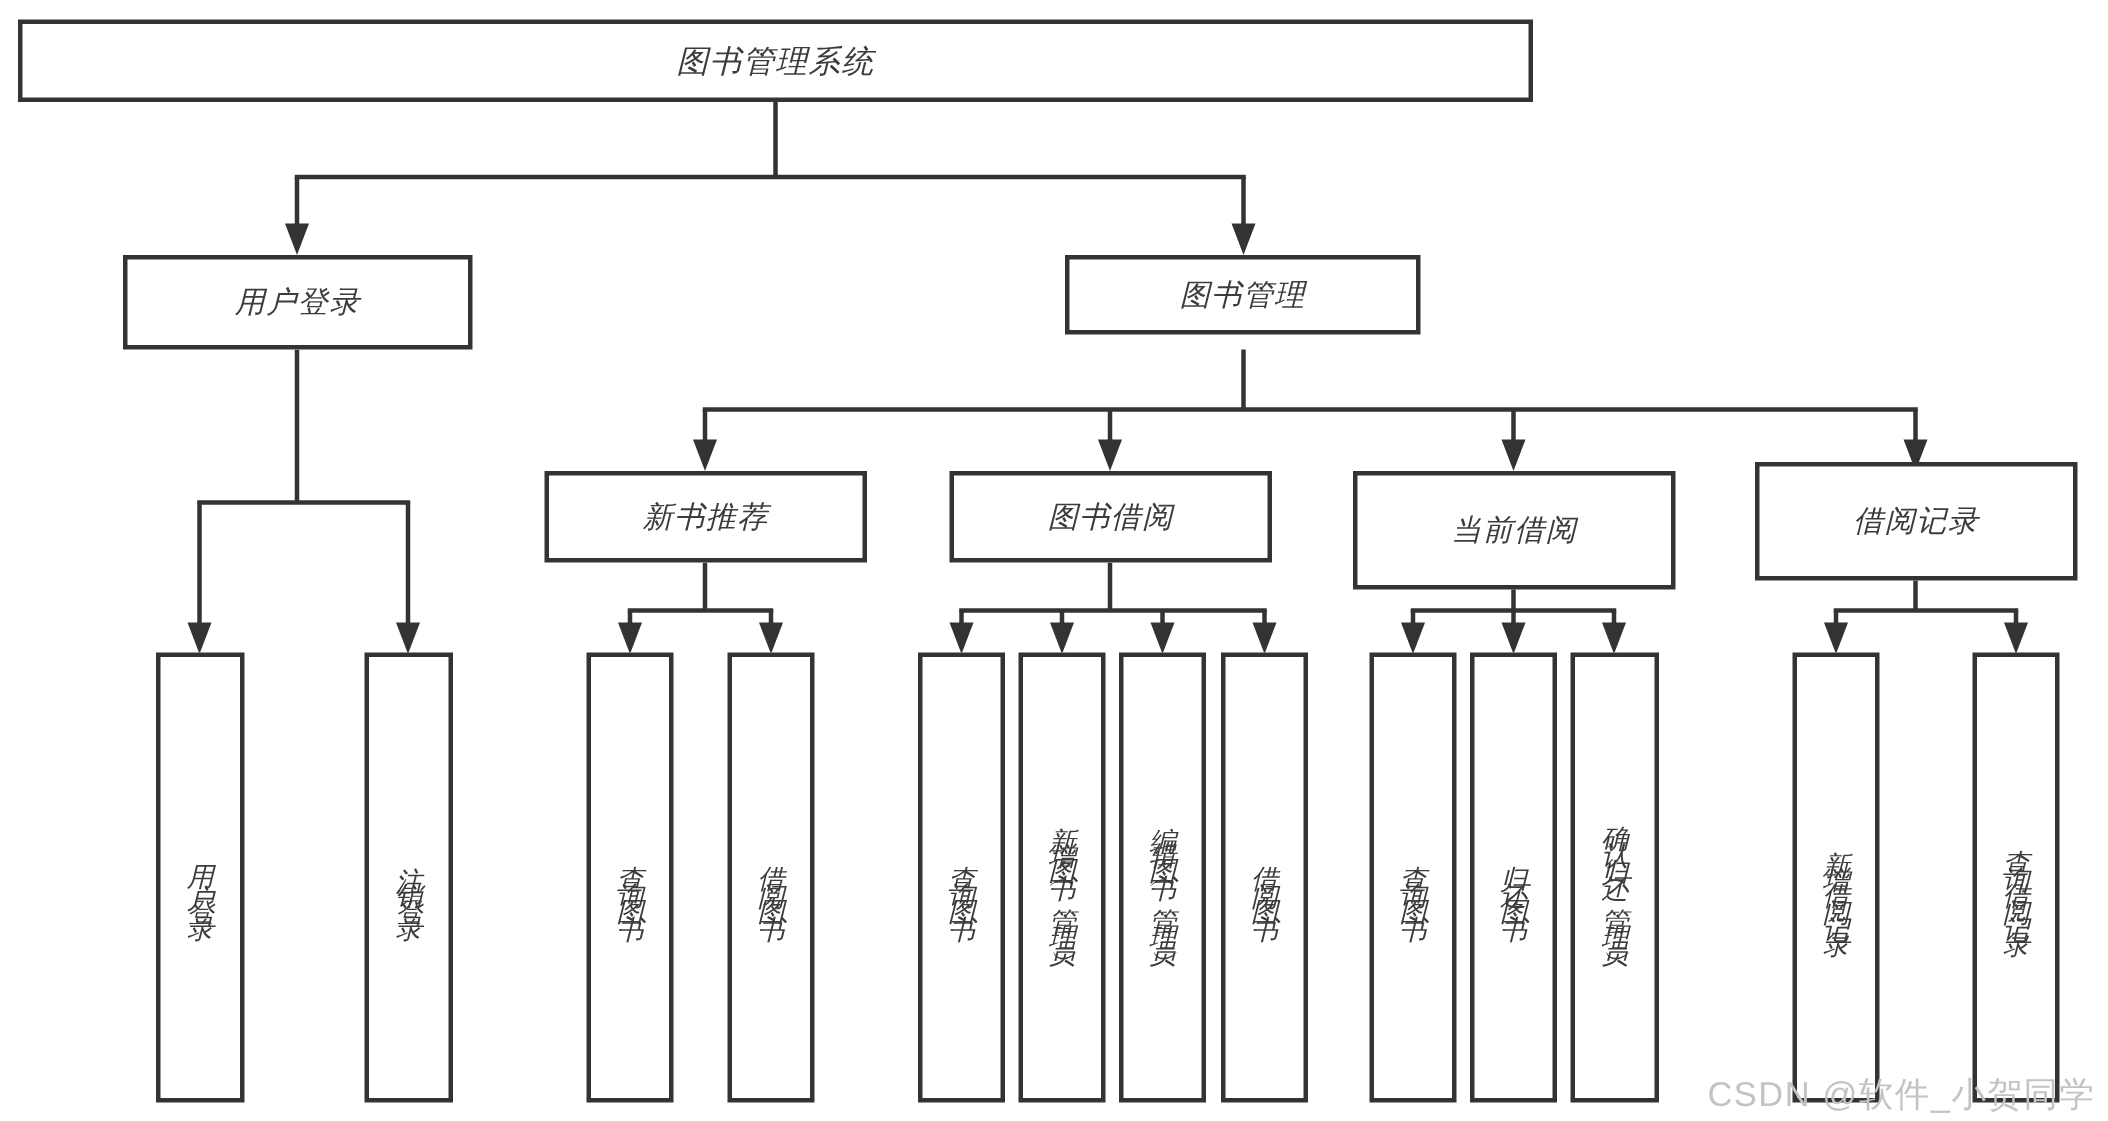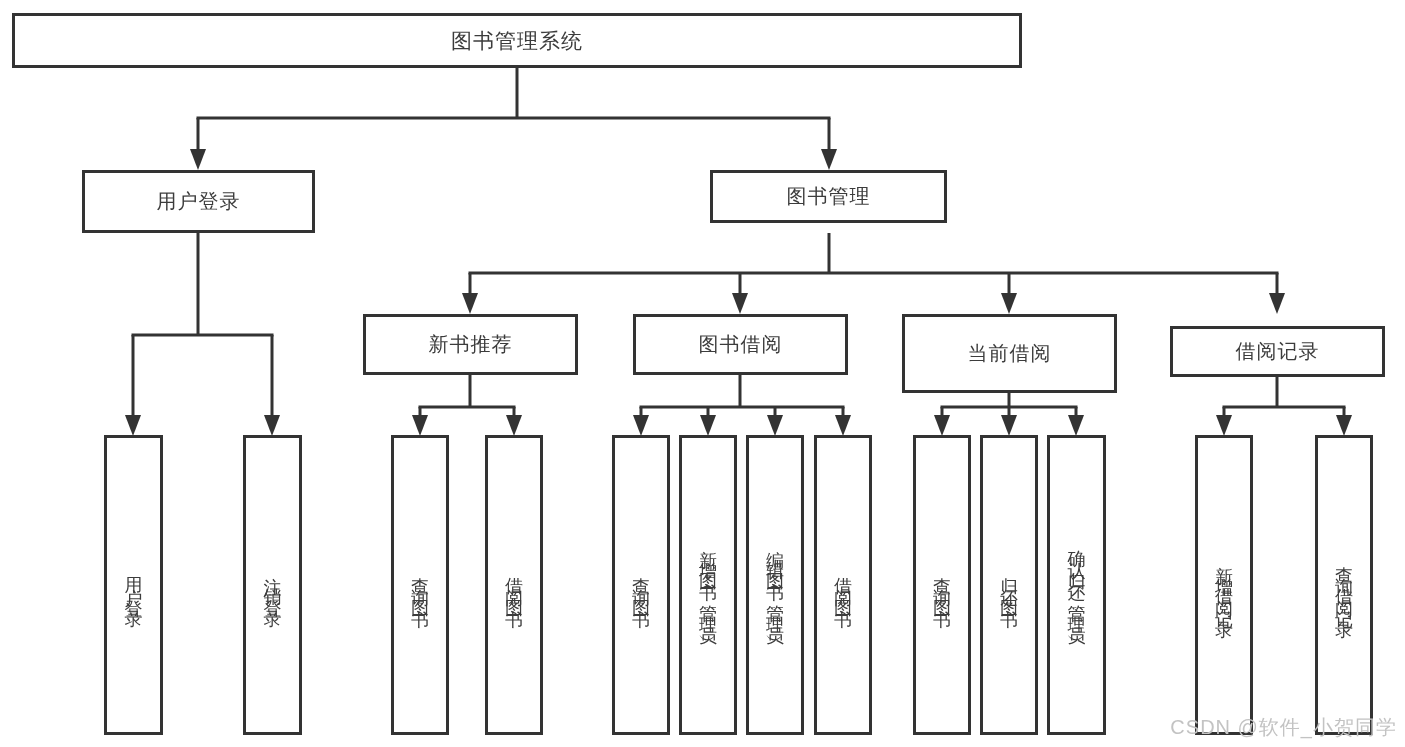--- a/index.html
+++ b/index.html
@@ -24,36 +24,37 @@
   .box {
     position: absolute;
     box-sizing: border-box;
     background: #ffffff;
     border: 3px solid #333333;
     display: flex;
     align-items: center;
     justify-content: center;
     z-index: 2;
     color: #3c3c3c;
+    font-style: italic;
   }
   .box.root span { font-size: 21px; letter-spacing: 1px; }
   .box.branch span { font-size: 20px; letter-spacing: 1px; }
   .vbox span {
     writing-mode: vertical-rl;
     text-orientation: mixed;
     font-size: 18px;
     letter-spacing: 11px;
     line-height: 1;
     color: #3c3c3c;
   }
   .watermark {
     position: absolute;
     top: 714px;
     right: 8px;
-    font-size: 20px;
+    font-size: 23px;
     color: #c3c3c3;
     letter-spacing: 1px;
     z-index: 10;
     white-space: nowrap;
   }
 </style>
 </head>
 <body>
 
 <div class="canvas">
@@ -140,21 +141,21 @@
 
   <div class="box branch" style="left:633px;top:314px;width:215px;height:61px">
     <span>图书借阅</span>
   </div>
   <div class="box branch" style="left:363px;top:314px;width:215px;height:61px">
     <span>新书推荐</span>
   </div>
   <div class="box branch" style="left:902px;top:314px;width:215px;height:79px">
     <span>当前借阅</span>
   </div>
-  <div class="box branch" style="left:1170px;top:326px;width:215px;height:51px">
+  <div class="box branch" style="left:1170px;top:308px;width:215px;height:79px">
     <span>借阅记录</span>
   </div>
 
   <div class="box vbox" style="left:104px;top:435px;width:59px;height:300px">
     <span>用户登录</span>
   </div>
   <div class="box vbox" style="left:243px;top:435px;width:59px;height:300px">
     <span>注销登录</span>
   </div>
 

